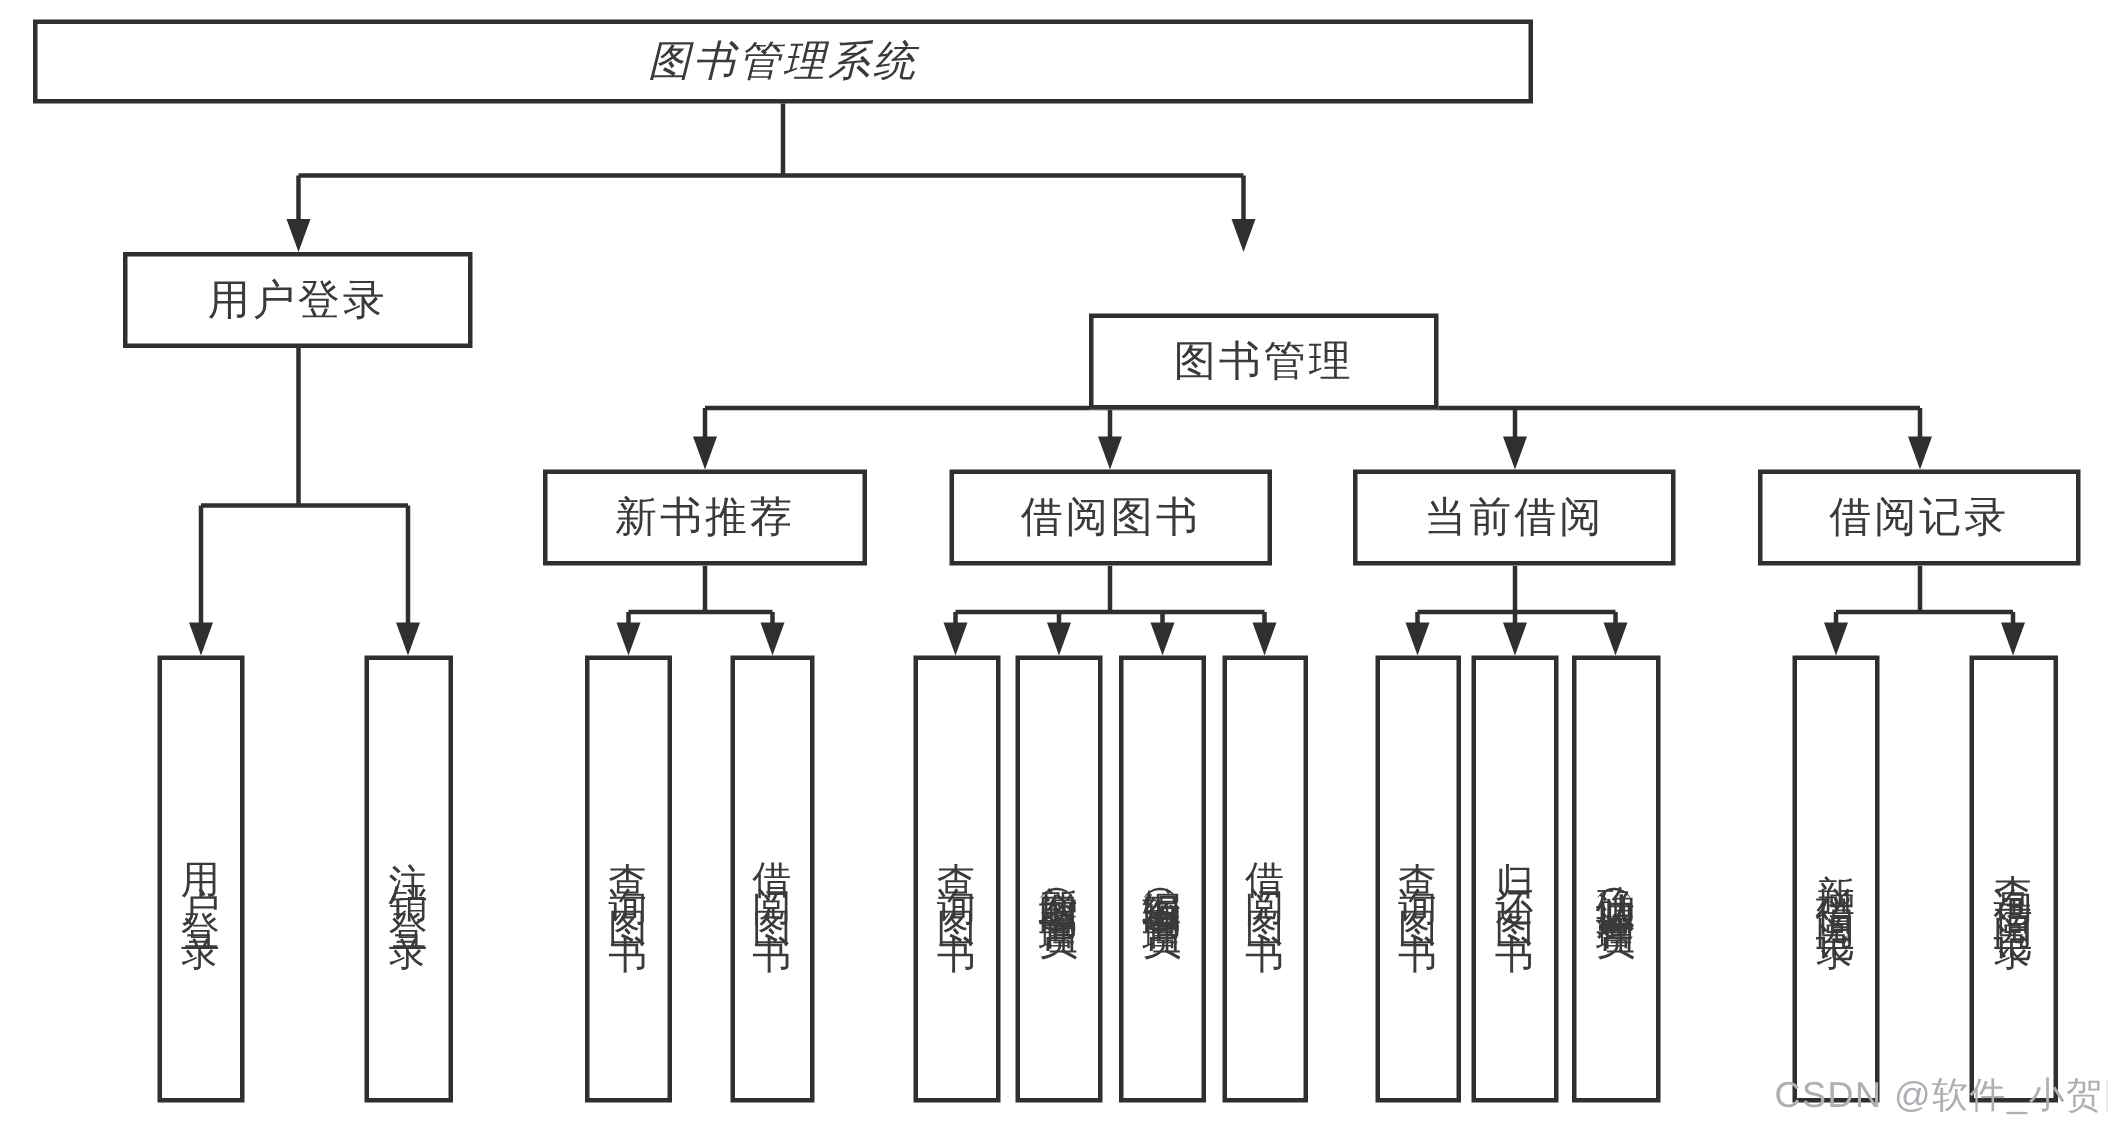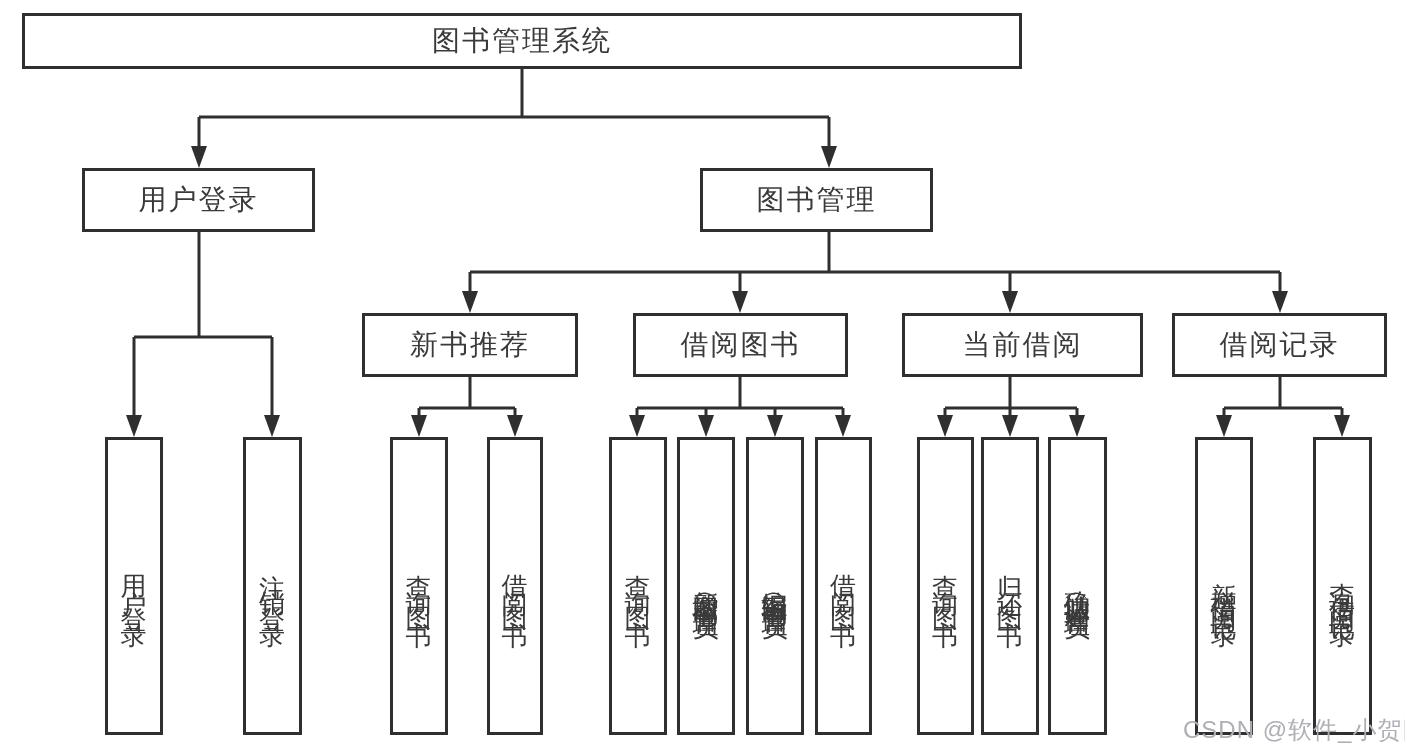--- a/index.html
+++ b/index.html
@@ -22,21 +22,21 @@
     box-sizing: border-box;
     background: #ffffff;
     border: 3px solid #2f2f2f;
     color: #3a3a3a;
     display: flex;
     align-items: center;
     justify-content: center;
     z-index: 1;
   }
   .node.h { font-size: 28px; letter-spacing: 2px; white-space: nowrap; }
-  .node.root   { left: 22px;  top: 13px;  width: 1000px; height: 56px; }
+  .node.root   { left: 22px;  top: 13px;  width: 1000px; height: 56px; font-style: italic; }
   .node.lvl2   { top: 168px; height: 64px; width: 233px; }
   .node.lvl3   { top: 313px; height: 64px; }
   .node.leaf {
     top: 437px;
     height: 298px;
     writing-mode: vertical-rl;
     text-orientation: mixed;
     font-size: 26px;
     letter-spacing: 16px;
     line-height: 1;
@@ -128,25 +128,25 @@
       <polygon points="1069,415 1085,415 1077,437"></polygon>
 
       <polygon points="1216,415 1232,415 1224,437"></polygon>
       <polygon points="1334,415 1350,415 1342,437"></polygon>
     </g>
   </svg>
 
   <div class="node h root">图书管理系统</div>
 
   <div class="node h lvl2" style="left:82px;">用户登录</div>
-  <div class="node h lvl2" style="left:700px;">图书管理</div>
+  <div class="node h lvl2" style="left:726px;margin-top:41px;">图书管理</div>
 
   <div class="node h lvl3" style="left:362px; width:216px;">新书推荐</div>
   <div class="node h lvl3" style="left:633px; width:215px;">借阅图书</div>
-  <div class="node h lvl3" style="left:902px; width:241px;">当前借阅</div>
+  <div class="node h lvl3" style="left:902px; width:215px;">当前借阅</div>
   <div class="node h lvl3" style="left:1172px; width:215px;">借阅记录</div>
 
   <div class="node leaf" style="left:105px; width:58px;">用户登录</div>
   <div class="node leaf" style="left:243px; width:59px;">注销登录</div>
 
   <div class="node leaf" style="left:390px; width:58px;">查询图书</div>
   <div class="node leaf" style="left:487px; width:56px;">借阅图书</div>
 
   <div class="node leaf" style="left:609px; width:58px;">查询图书</div>
   <div class="node leaf long" style="left:677px; width:58px;">新增图书（管理员）</div>

